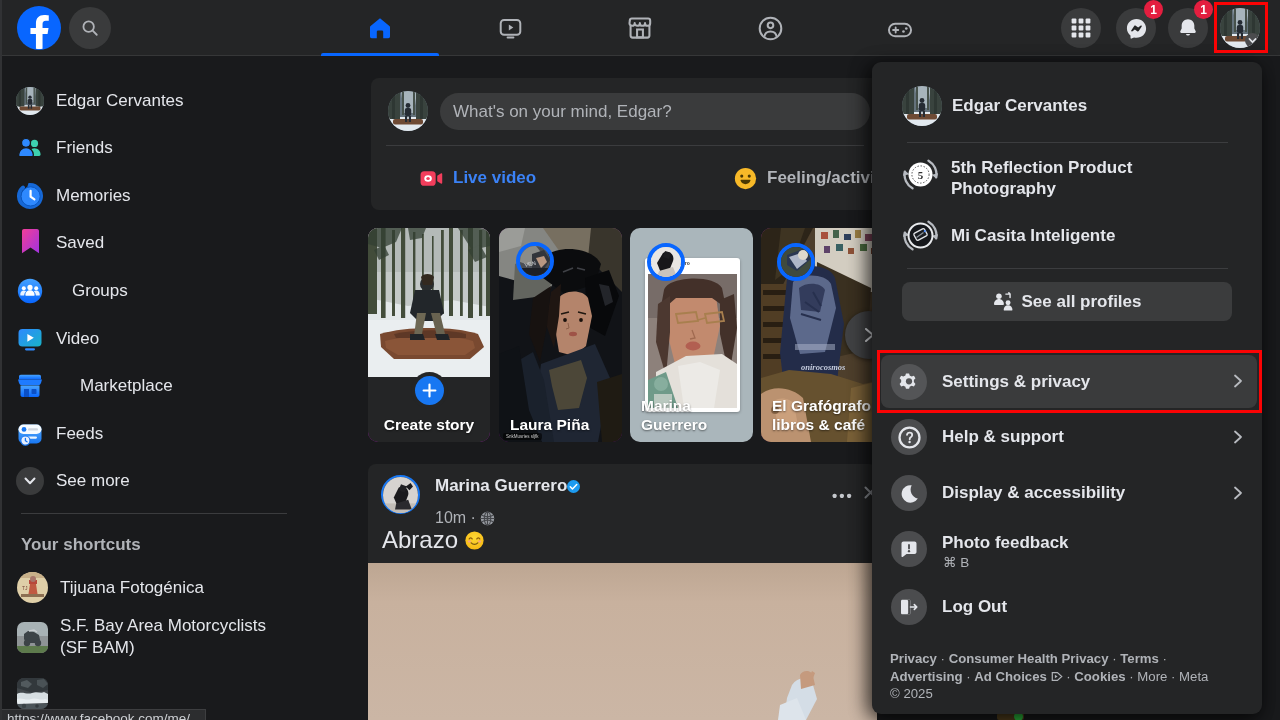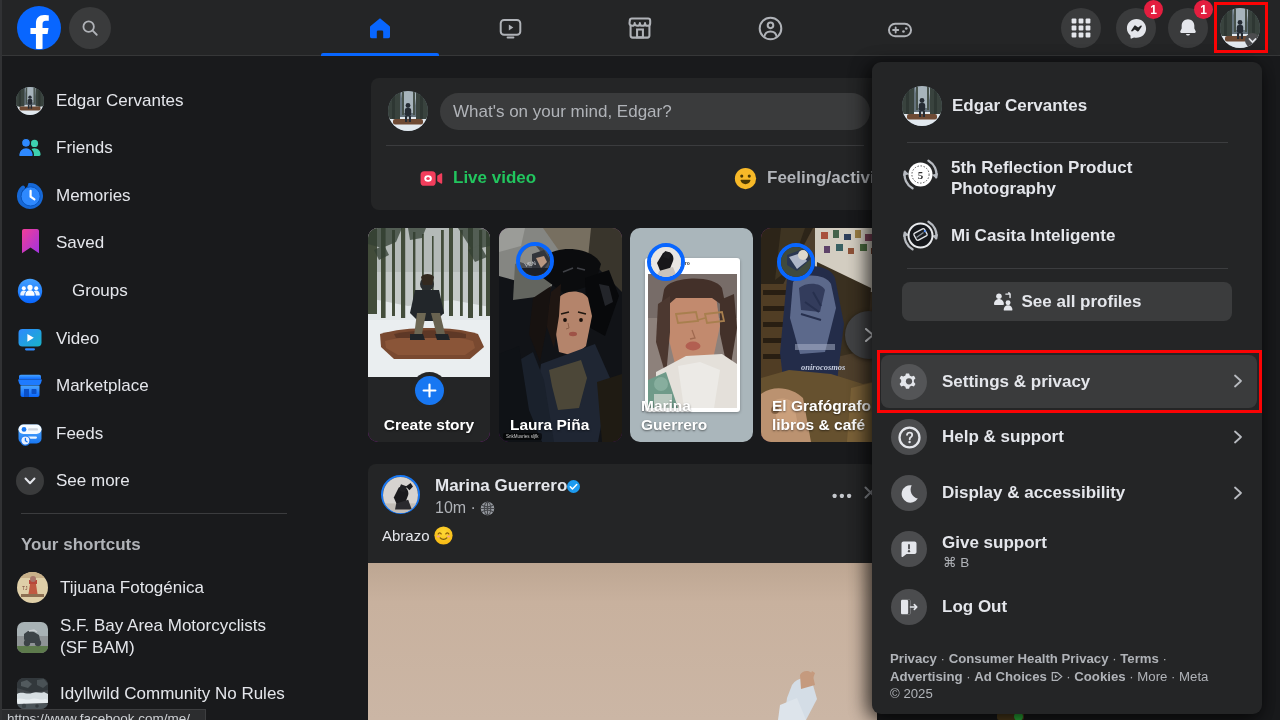--- a/index.html
+++ b/index.html
@@ -59,21 +59,21 @@
           <rect x="5" y="28" width="30" height="5.5" rx="2" fill="#6e4a34"></rect>
           <g fill="#252b33">
             <circle cx="20" cy="14.5" r="2.4"></circle>
             <rect x="16.8" y="17" width="6.4" height="8" rx="2"></rect>
             <rect x="17" y="25" width="2.2" height="6"></rect>
             <rect x="20.8" y="25" width="2.2" height="6"></rect>
           </g>
         </svg></div>
     <div class="abs" style="left:69px;top:15px;width:430px;height:37px;background:#3a3b3c;border-radius:19px;color:#b0b3b8;font-size:17px;display:flex;align-items:center;padding-left:13px;">What's on your mind, Edgar?</div>
     <div class="abs" style="left:15px;top:67px;width:478px;height:1px;background:#3b3c3e;"></div>
-    <div class="abs" style="left:48px;top:81px;height:38px;display:flex;align-items:center;color:#22c55e;font-size:17px;font-weight:600;">
+    <div class="abs" style="left:48px;top:81px;height:38px;display:flex;align-items:center;color:#3b82f6;font-size:17px;font-weight:600;">
       <svg width="25" height="25" viewBox="0 0 24 24">
           <rect x="1.5" y="5" width="14.5" height="14" rx="3.5" fill="#f23e5c"></rect>
           <ellipse cx="8.7" cy="12" rx="3.6" ry="3.1" fill="#fff"></ellipse>
           <ellipse cx="8.7" cy="12" rx="1.7" ry="1.5" fill="#f23e5c"></ellipse>
           <path d="M17.5 9.3l3.4-2.2c.6-.4 1.4 0 1.4.8v8.2c0 .8-.8 1.2-1.4.8l-3.4-2.2z" fill="#f23e5c"></path>
         </svg>
       <span style="margin-left:9px;">Live video</span>
     </div>
     <div class="abs" style="left:362px;top:81px;height:38px;display:flex;align-items:center;color:#b0b3b8;font-size:17px;font-weight:600;">
       <svg width="25" height="25" viewBox="0 0 24 24">
@@ -274,31 +274,31 @@
             <path d="M15 6l5 2-2 5-5-2z" fill="#202023"></path>
             <path d="M11 22l10-3 3 8h-14z" fill="#2a2a2e"></path>
             <path d="M19 8l4-3 2 3-3 3z" fill="#1a1a1d"></path>
           </svg></div>
     </div>
     <div class="abs" style="left:67px;top:12px;color:#e4e6eb;font-size:17px;font-weight:600;">Marina Guerrero</div>
     <div class="abs" style="left:199px;top:15px;"><svg width="13" height="13" viewBox="0 0 14 14">
           <circle cx="7" cy="7" r="7" fill="#1d9bf0"></circle>
           <path d="M3.5 7.2l2.4 2.4 4.6-4.8" fill="none" stroke="#fff" stroke-width="1.6" stroke-linecap="round" stroke-linejoin="round"></path>
         </svg></div>
-    <div class="abs" style="left:67px;top:35px;color:#b0b3b8;font-size:16px;display:flex;align-items:center;">10m&nbsp;·&nbsp;<svg width="15" height="15" viewBox="0 0 16 16">
+    <div class="abs" style="left:67px;top:45px;color:#b0b3b8;font-size:16px;display:flex;align-items:center;">10m&nbsp;·&nbsp;<svg width="15" height="15" viewBox="0 0 16 16">
           <circle cx="8" cy="8" r="7.2" fill="#979ba1"></circle>
           <path d="M1 8h14M8 .8v14.4" stroke="#45474b" stroke-width="1.2"></path>
           <ellipse cx="8" cy="8" rx="3.4" ry="7" fill="none" stroke="#45474b" stroke-width="1.2"></ellipse>
           <path d="M2 4.6c3.6 2 8.4 2 12 0M2 11.4c3.6-2 8.4-2 12 0" fill="none" stroke="#45474b" stroke-width="1.2"></path>
         </svg></div>
     <div class="abs" style="left:464px;top:23px;color:#c4c7cc;letter-spacing:2px;font-size:15px;font-weight:bold;">•••</div>
       <svg class="abs" style="left:494px;top:20px;" width="17" height="17" viewBox="0 0 17 17">
         <path d="M3.5 3.5l10 10M13.5 3.5l-10 10" stroke="#8d9096" stroke-width="2" stroke-linecap="round"></path>
       </svg>
-    <div class="abs" style="left:14px;top:62px;color:#e4e6eb;font-size:15px;display:flex;align-items:center;">Abrazo&nbsp;
+    <div class="abs" style="left:14px;top:62px;color:#e4e6eb;font-size:24px;display:flex;align-items:center;">Abrazo&nbsp;
       <svg width="19" height="19" viewBox="0 0 20 20">
           <defs>
             <radialGradient id="emg" cx=".5" cy=".35" r=".75">
               <stop offset="0" stop-color="#fdd835"></stop>
               <stop offset="1" stop-color="#f6b40e"></stop>
             </radialGradient>
           </defs>
           <circle cx="10" cy="10" r="9.6" fill="url(#emg)"></circle>
           <path d="M4.4 8.4c.6-1.6 2.6-1.6 3.2 0M12.4 8.4c.6-1.6 2.6-1.6 3.2 0" fill="none" stroke="#8a5b0a" stroke-width="1.3" stroke-linecap="round"></path>
           <ellipse cx="4.6" cy="11" rx="1.7" ry="1" fill="#f59f8a"></ellipse>
@@ -410,21 +410,21 @@
               <stop offset="0" stop-color="#2e89ff"></stop>
               <stop offset="1" stop-color="#18b3c8"></stop>
             </linearGradient>
           </defs>
           <rect x="2.5" y="4" width="23" height="17.5" rx="4" fill="url(#vdg)"></rect>
           <path d="M11.4 8.9l6.4 3.9-6.4 3.9z" fill="#fff"></path>
           <rect x="9" y="23.2" width="10" height="2.2" rx="1.1" fill="#2e89ff"></rect>
         </svg></div>
     <div class="txt">Video</div>
   </div>
-  <div class="srow" style="top:372px;">
+  <div class="srow" style="top:372px;gap:24px;">
     <div style="width:28px;height:28px;"><svg width="28" height="28" viewBox="0 0 28 28">
           <defs>
             <linearGradient id="mkg" x1="0" y1="0" x2="0" y2="1">
               <stop offset="0" stop-color="#49a5ff"></stop>
               <stop offset="1" stop-color="#0866ff"></stop>
             </linearGradient>
           </defs>
           <path d="M3 4.5c0-1 .8-1.8 1.8-1.8h18.4c1 0 1.8.8 1.8 1.8v3H3z" fill="url(#mkg)"></path>
           <path d="M2 7.5h24l-1 3.4a3.1 3.1 0 0 1-3 2.3H6a3.1 3.1 0 0 1-3-2.3z" fill="#1e7bff"></path>
           <path d="M4.5 13.5h19V23c0 1.1-.9 2-2 2h-15c-1.1 0-2-.9-2-2z" fill="url(#mkg)"></path>
@@ -494,21 +494,20 @@
           <rect width="31" height="31" fill="#41474b"></rect>
           <path d="M0 0h31v12l-15 3L0 10z" fill="#32383c"></path>
           <path d="M4 4l6-2 5 4-4 4-7-2z" fill="#525a5e"></path>
           <path d="M20 2l7-1 4 5-5 4-6-3z" fill="#4a5256"></path>
           <path d="M0 16c5-3 10 1 15-1s9 1 12-1l4 2v6l-31 2z" fill="#d6dee2"></path>
           <path d="M0 21c5-2 9 2 14 0s9 2 14 0l3 1v3l-31 1z" fill="#e8eef1"></path>
           <path d="M0 26h31v5H0z" fill="#4c555a"></path>
           <circle cx="7" cy="28" r="2.2" fill="#3a4246"></circle>
           <circle cx="20" cy="28" r="1.8" fill="#333a3e"></circle>
         </svg></div>
-    <div class="txt" style="font-weight:500;">Idyllwild Community No Rules</div>
   </div>
 </div>
 
 <div id="header" class="abs">
 
   <div class="abs" style="left:17px;top:6px;width:44px;height:44px;">
     <svg width="44" height="44" viewBox="0 0 36 36">
         <circle cx="18" cy="18" r="18" fill="#0866ff"></circle>
         <path d="M25 23l.8-5h-4.9v-3.3c0-1.4.6-2.7 2.8-2.7h2.3V7.7s-2-.35-3.9-.35c-4 0-6.6 2.4-6.6 6.8V18h-4.5v5h4.5v12a18 18 0 0 0 5.4 0V23z" fill="#fff"></path>
       </svg>
@@ -714,21 +713,21 @@
       <path d="M5 2.5l6 5.5-6 5.5" fill="none" stroke="#b8bbc0" stroke-width="1.8" stroke-linecap="round" stroke-linejoin="round"></path>
     </svg>
 
   <div class="abs micirc" style="left:19px;top:469px;">
     <svg width="20" height="20" viewBox="0 0 24 24">
         <path d="M3 5.4C3 4.1 4.1 3 5.4 3h13.2C19.9 3 21 4.1 21 5.4v10.2c0 1.3-1.1 2.4-2.4 2.4H9l-4.2 3.4c-.7.55-1.8.05-1.8-.85z" fill="#e4e6eb"></path>
         <rect x="10.9" y="6" width="2.2" height="6.4" rx="1.1" fill="#4b4c4e"></rect>
         <circle cx="12" cy="14.6" r="1.4" fill="#4b4c4e"></circle>
       </svg>
   </div>
-  <div class="abs" style="left:70px;top:471px;color:#e4e6eb;font-size:17px;font-weight:600;">Give support</div>
+  <div class="abs" style="left:70px;top:471px;color:#e4e6eb;font-size:17px;font-weight:600;">Photo feedback</div>
   <div class="abs" style="left:71px;top:492px;color:#b0b3b8;font-size:13.5px;">⌘ B</div>
 
   <div class="abs micirc" style="left:19px;top:527px;">
     <svg width="20" height="20" viewBox="0 0 24 24">
         <path d="M4 3.2h8.5c.9 0 1.6.7 1.6 1.6v14.4c0 .9-.7 1.6-1.6 1.6H4c-.9 0-1.6-.7-1.6-1.6V4.8c0-.9.7-1.6 1.6-1.6z" fill="#e4e6eb"></path>
         <path d="M9 3.2h5v17.6H9c2 0 2-2 2-2V5.2s0-2-2-2z" fill="#4b4c4e"></path>
         <path d="M13.8 12h7.4M18.4 9.2l2.9 2.8-2.9 2.8" fill="none" stroke="#e4e6eb" stroke-width="2" stroke-linecap="round" stroke-linejoin="round"></path>
       </svg>
   </div>
   <div class="prow" style="left:70px;top:527px;height:36px;">Log Out</div>

